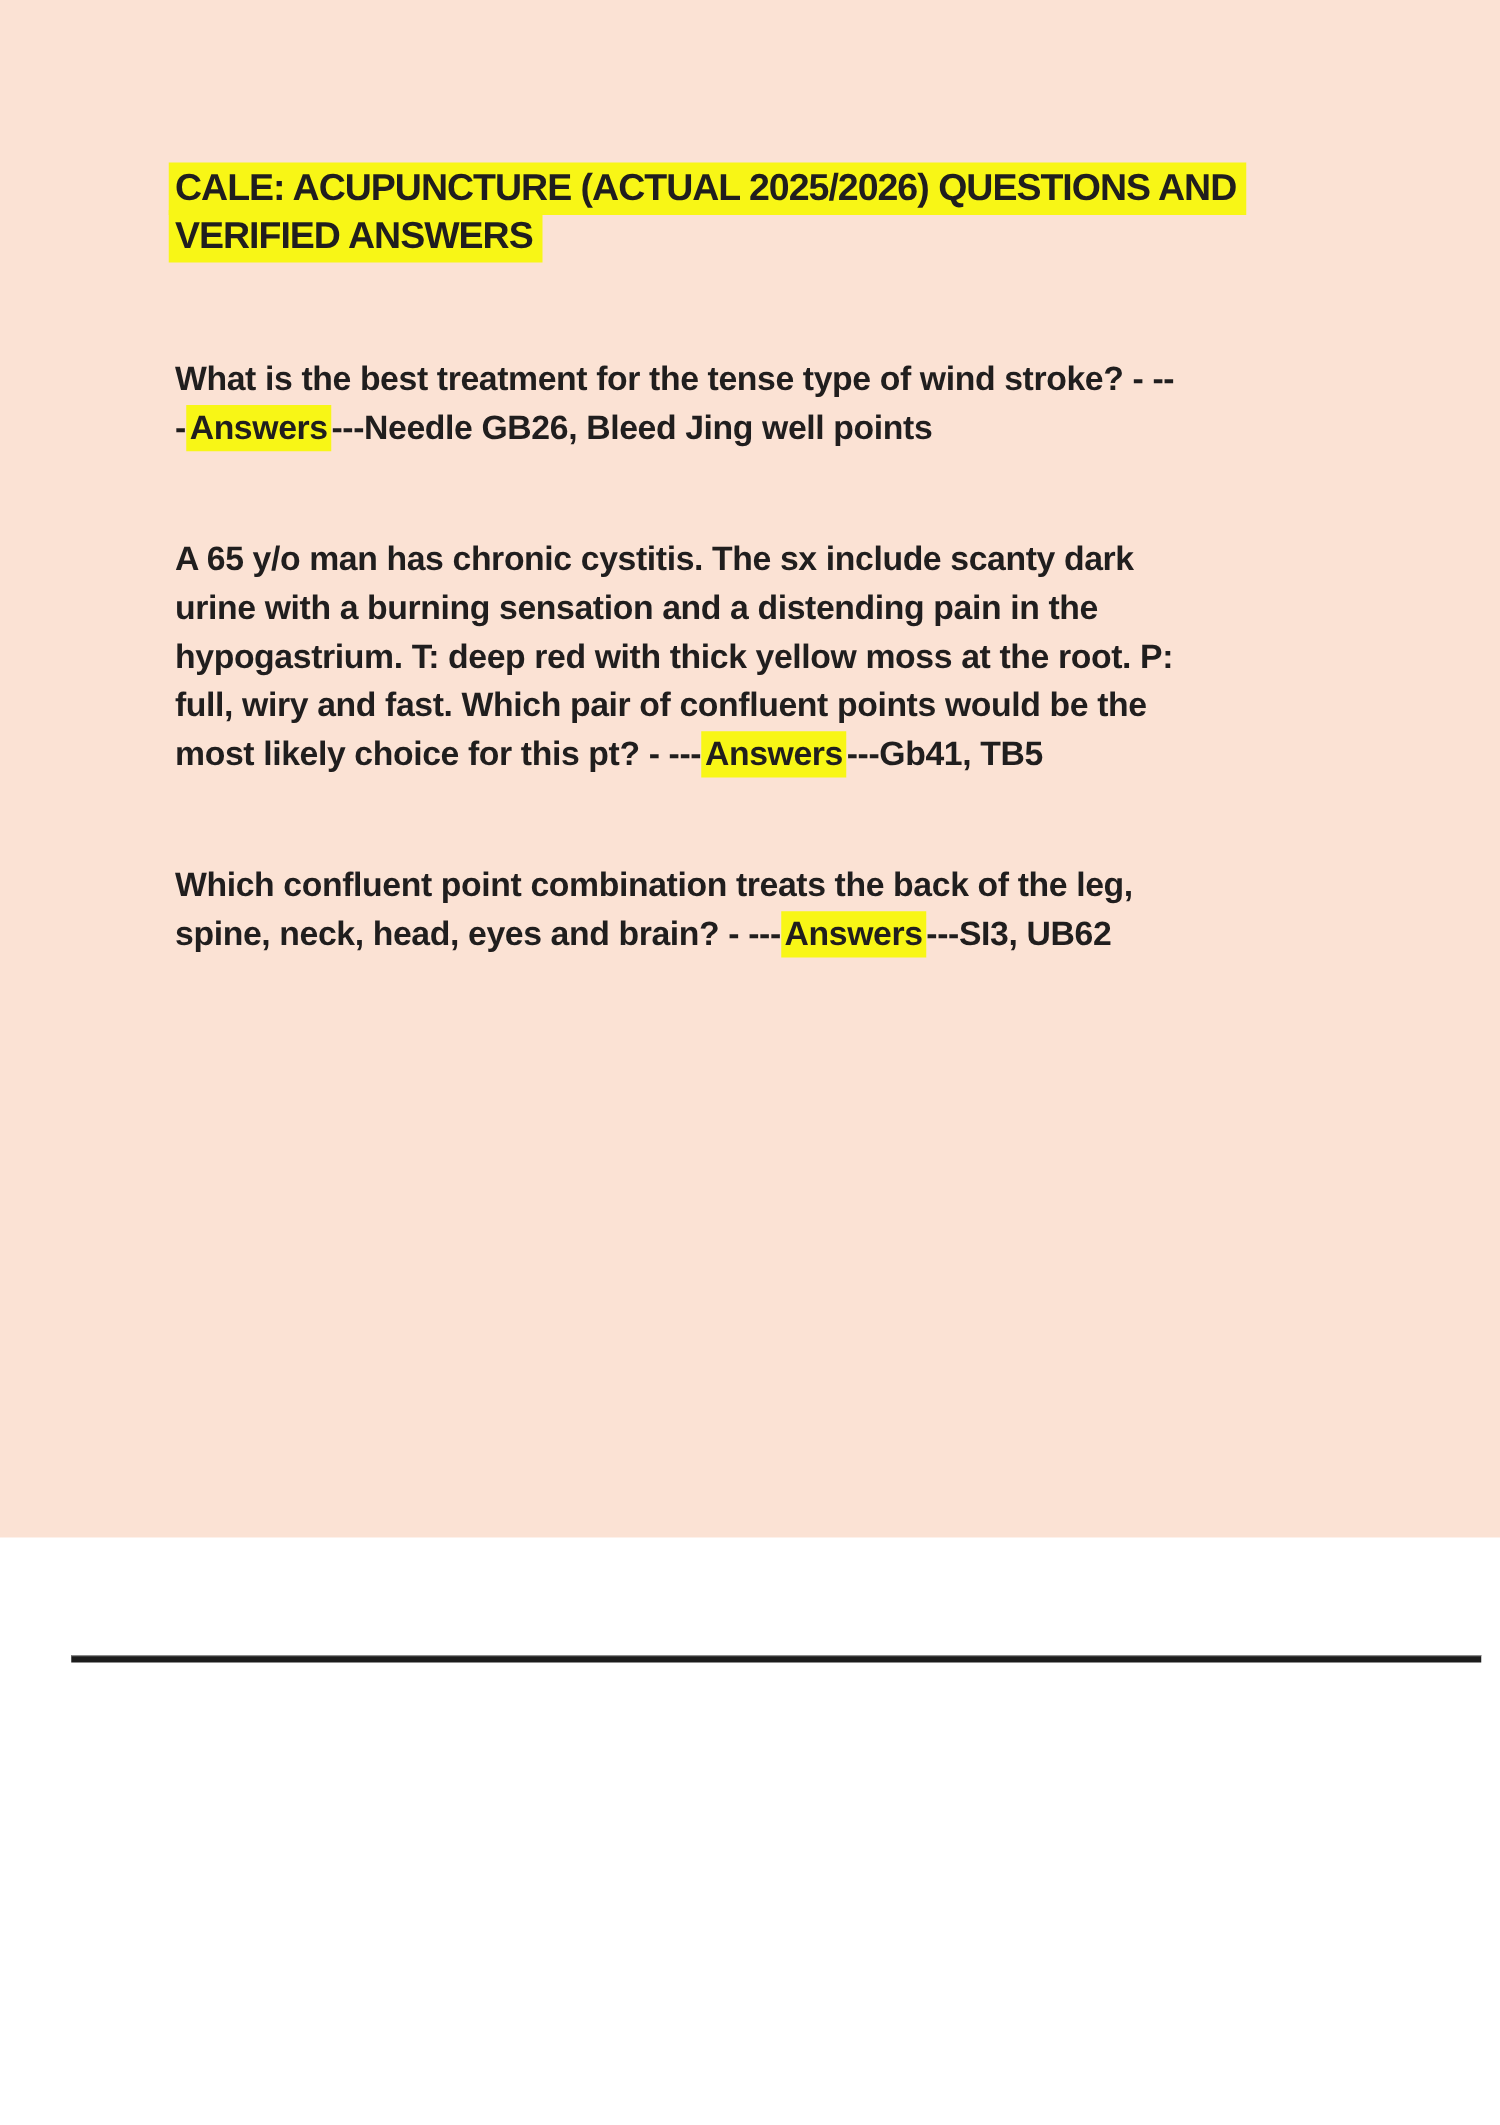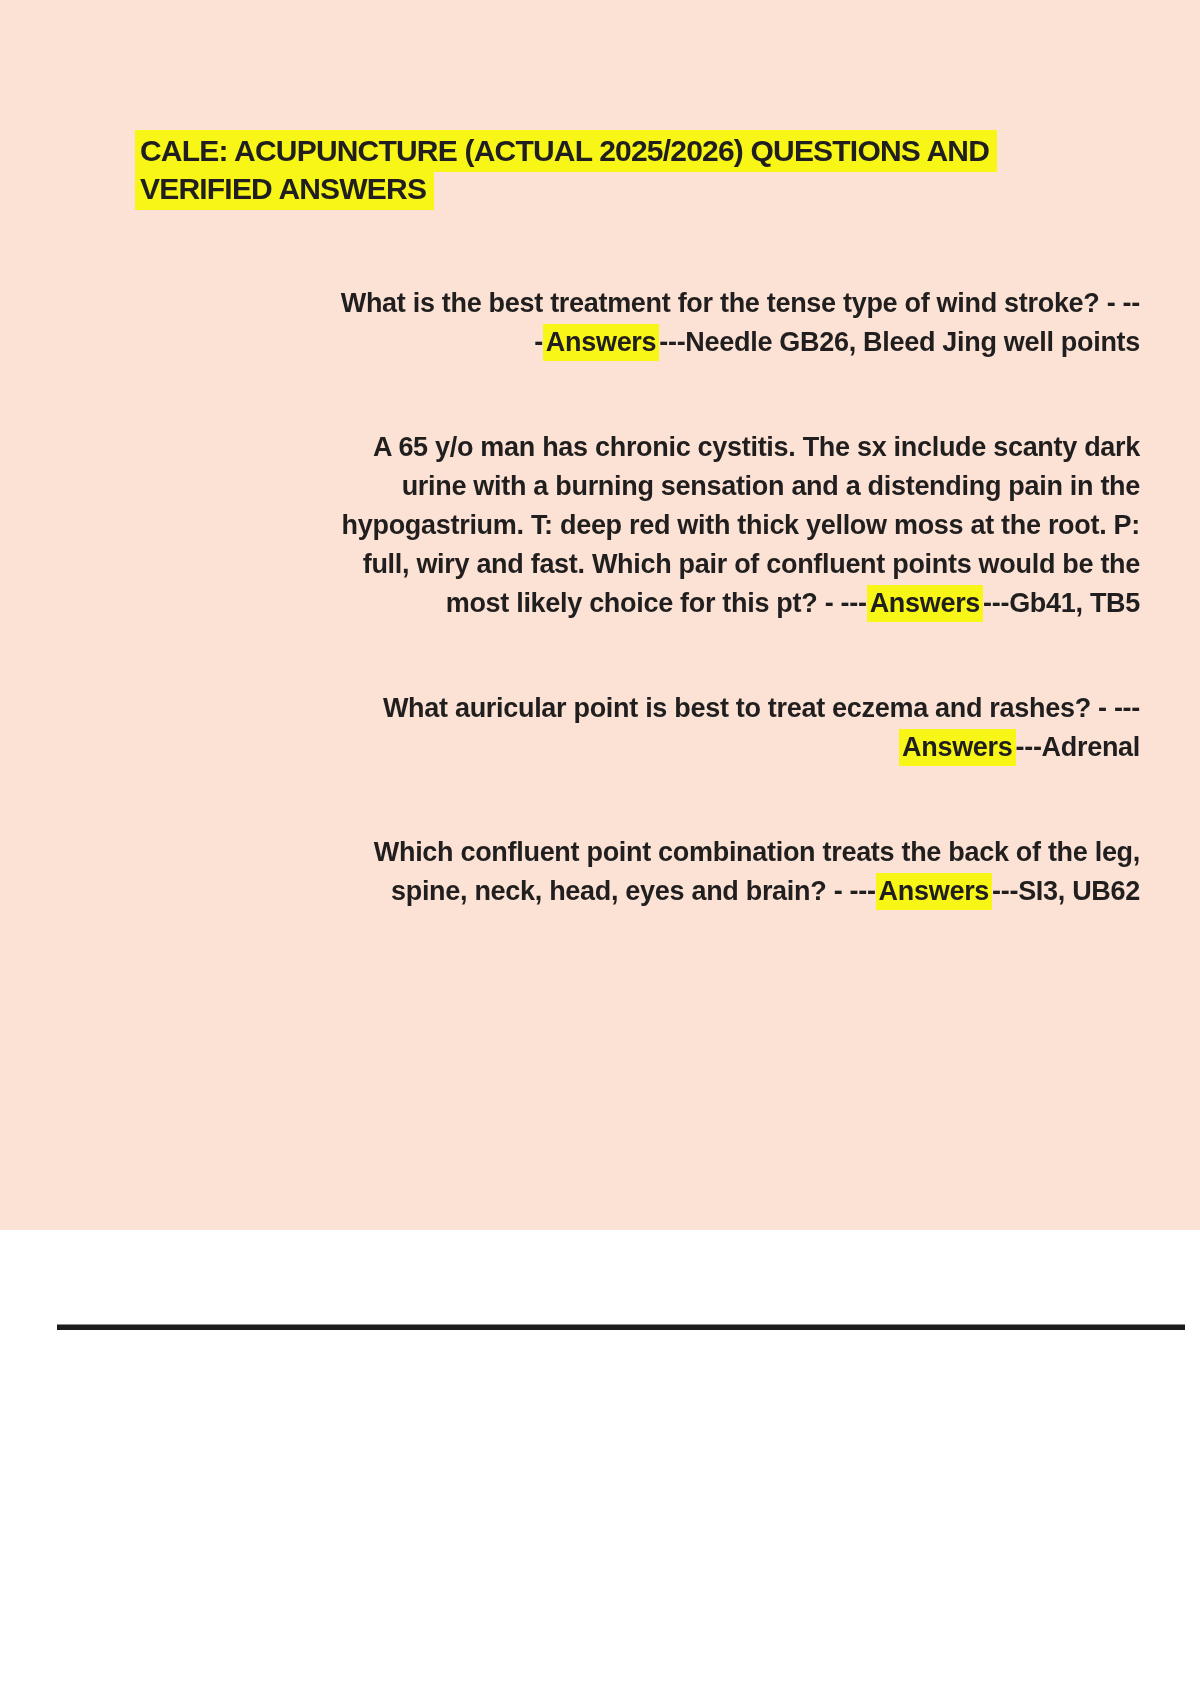--- a/index.html
+++ b/index.html
@@ -42,21 +42,20 @@
     -webkit-box-decoration-break:clone;
     box-decoration-break:clone;
   }
   p.qa{
     margin:0 0 66px 0;
     font-size:27px;
     font-weight:700;
     line-height:39px;
     letter-spacing:-0.3px;
     color:var(--text);
-    text-align:right;
   }
   p.qa mark{
     background:var(--highlight);
     color:inherit;
     padding:3px 3px 4px 3px;
   }
   .footer-strip{
     position:absolute;
     left:0;
     bottom:0;
@@ -76,19 +75,18 @@
 </style>
 </head>
 <body>
 
 <div class="page">
   <div class="content">
     <h1 class="doc-title"><span class="hl">CALE: ACUPUNCTURE (ACTUAL 2025/2026) QUESTIONS AND<br>VERIFIED ANSWERS</span></h1>
     <div>
         <p class="qa">What is the best treatment for the tense type of wind stroke? - --<br>-<mark>Answers</mark>---Needle GB26, Bleed Jing well points</p>
         <p class="qa">A 65 y/o man has chronic cystitis. The sx include scanty dark<br>urine with a burning sensation and a distending pain in the<br>hypogastrium. T: deep red with thick yellow moss at the root. P:<br>full, wiry and fast. Which pair of confluent points would be the<br>most likely choice for this pt? - ---<mark>Answers</mark>---Gb41, TB5</p>
-        <p class="qa">What auricular point is best to treat eczema and rashes? - ---<br><mark>Answers</mark>---Adrenal</p>
         <p class="qa">Which confluent point combination treats the back of the leg,<br>spine, neck, head, eyes and brain? - ---<mark>Answers</mark>---SI3, UB62</p>
       </div>
   </div>
   <div class="footer-strip"></div>
   <div class="footer-rule"></div>
 </div>
 
 </body></html>

